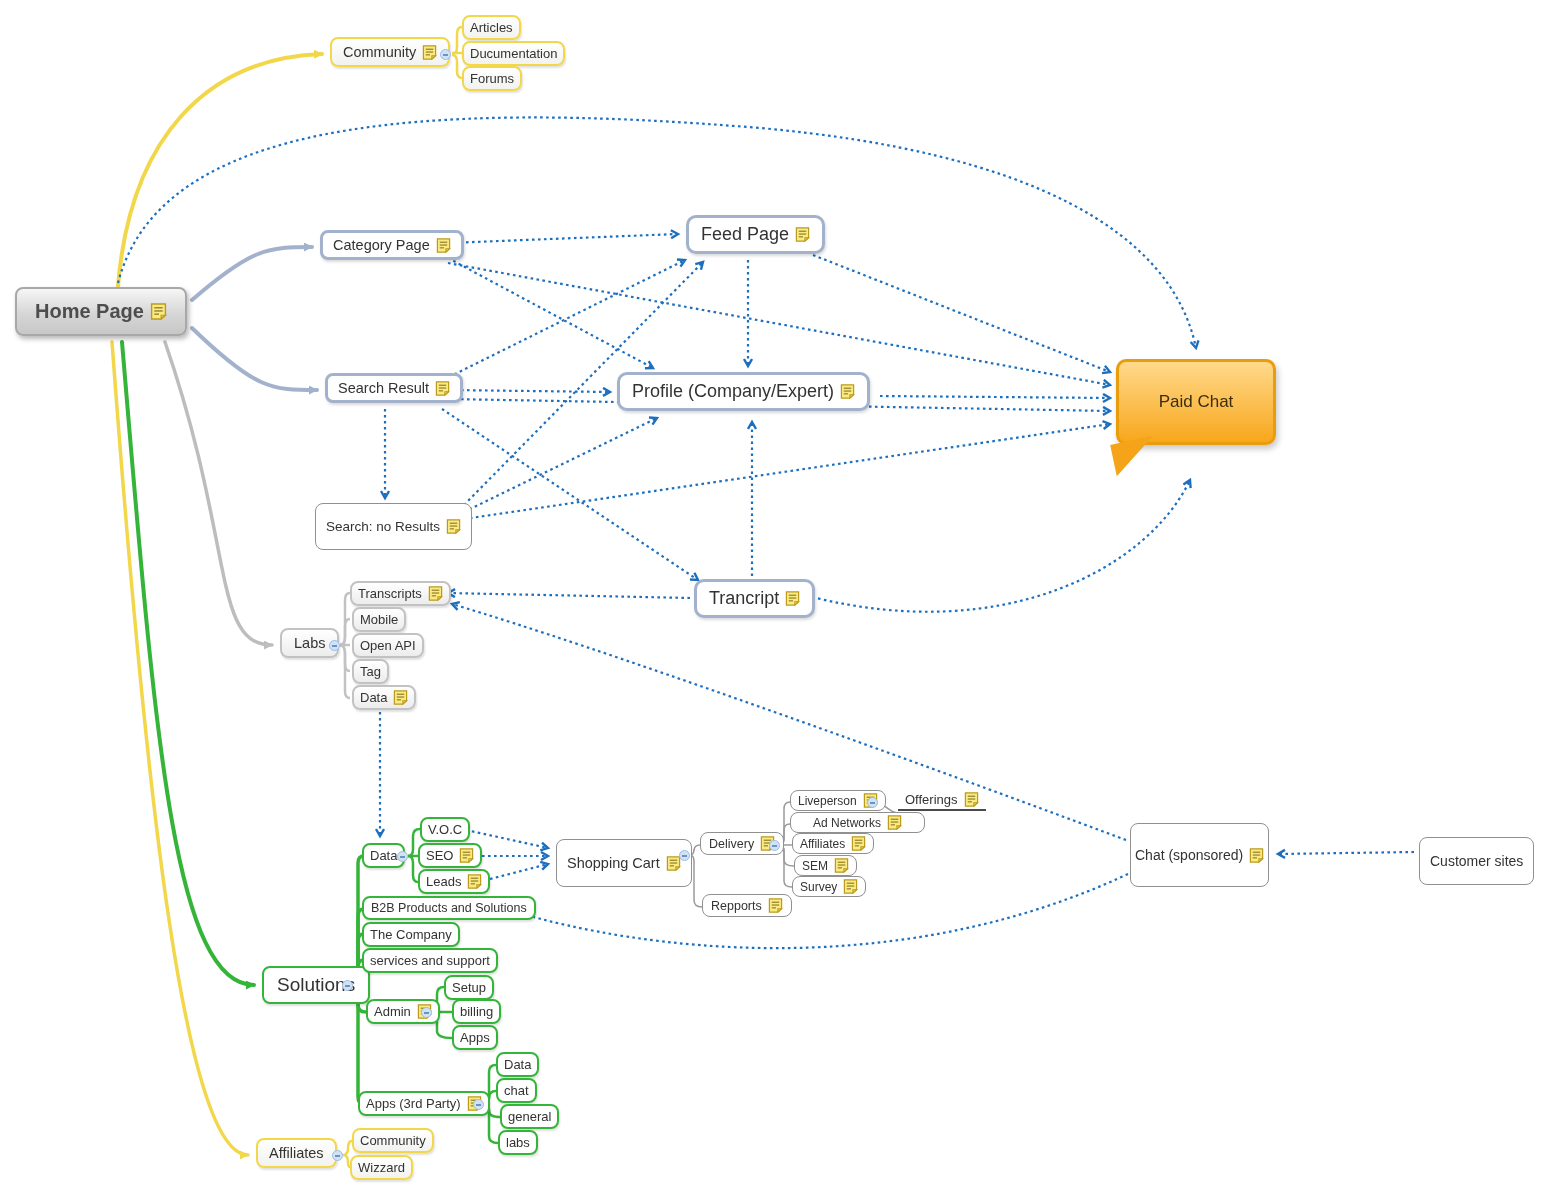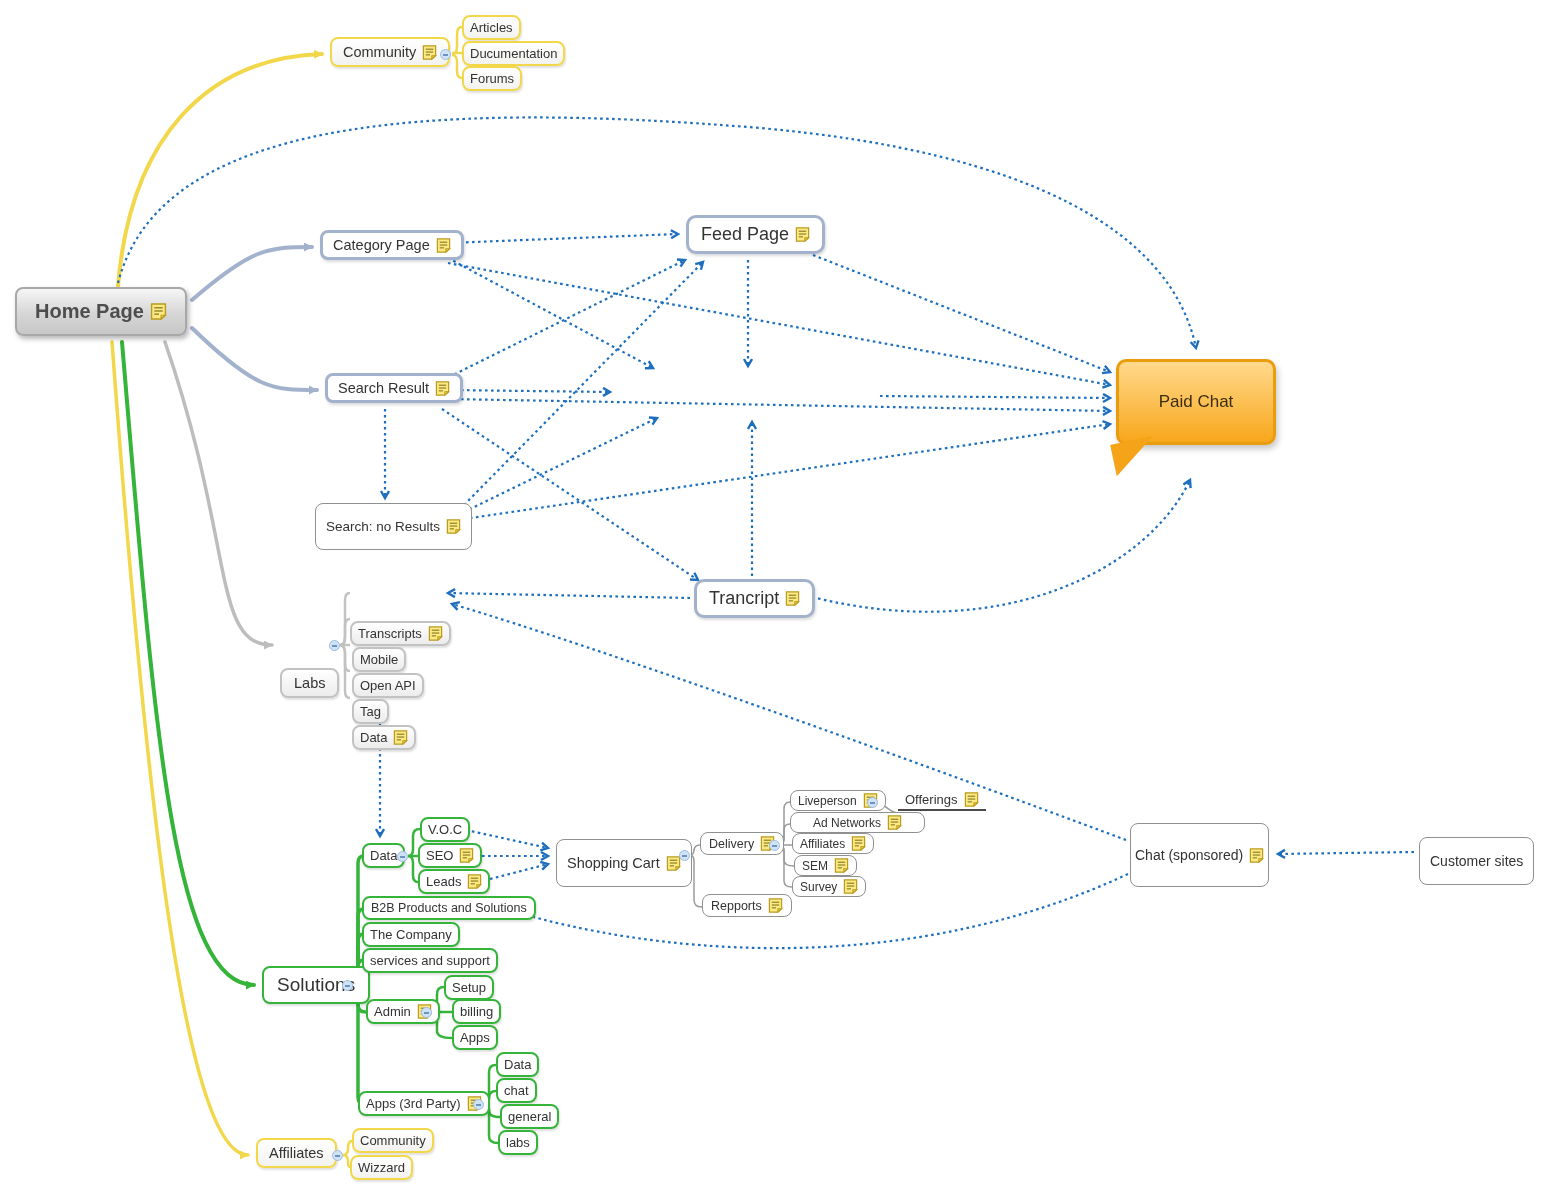--- a/index.html
+++ b/index.html
@@ -12,21 +12,21 @@
         font-size:13px;color:#333;}
   .n-root{padding:11px 18px;border:2px solid #a8a8a8;border-radius:8px;
           background:linear-gradient(#f6f6f6,#d6d6d6 55%,#c7c7c7);
           font-weight:bold;font-size:20px;color:#4d4d4d;
           box-shadow:2px 3px 5px rgba(0,0,0,.28);align-items:center;}
   .n-steel{border:3px solid #a3b2cc;font-size:14.5px;padding:4px 10px;
            box-shadow:1px 2px 3px rgba(0,0,0,.15);}
   .n-steel.lg{font-size:18px;padding:6px 12px;border-radius:10px;}
   .n-thin{border:1.5px solid #909090;font-size:13.5px;padding:15px 10px;}
   .n-gray{border:2.5px solid #c2c2c2;background:linear-gradient(#ffffff,#ececec);
-          box-shadow:1px 2px 2px rgba(0,0,0,.12);margin-top:40px;}
+          box-shadow:1px 2px 2px rgba(0,0,0,.12);}
   .n-gray.lg{font-size:14.5px;padding:5px 12px;}
   .n-yellow{border:2.5px solid #f2d74b;background:linear-gradient(#ffffff,#f2f2ef);
             box-shadow:1px 2px 2px rgba(0,0,0,.12);}
   .n-yellow.lg{font-size:14.5px;padding:5px 11px;}
   .n-green{border:2.5px solid #35b43a;background:#fff;
            box-shadow:1px 2px 2px rgba(0,0,0,.12);}
   .n-green.lg{font-size:19px;padding:6px 13px;}
   .n-orange{border:3px solid #ea9d0c;border-radius:10px;width:160px;height:86px;
             justify-content:center;font-size:17px;color:#3a2d10;
             background:linear-gradient(#ffd98c,#f8a71b);
@@ -217,20 +217,26 @@
         <use href="#noteico"></use>
       </svg>
 </div>
 
 <div class="node n-steel lg" style="left:686px;top:215px">
   <span class="lbl">Feed Page</span>
   <svg class="note">
         <use href="#noteico"></use>
       </svg>
 </div>
+<div class="node n-steel lg" style="left:617px;top:372px">
+  <span class="lbl">Profile (Company/Expert)</span>
+  <svg class="note">
+        <use href="#noteico"></use>
+      </svg>
+</div>
 <div class="node n-steel lg" style="left:694px;top:579px">
   <span class="lbl">Trancript</span>
   <svg class="note">
         <use href="#noteico"></use>
       </svg>
 </div>
 
 <div class="node n-orange" style="left:1116px;top:359px">
   <span class="lbl">Paid Chat</span>
 </div>

